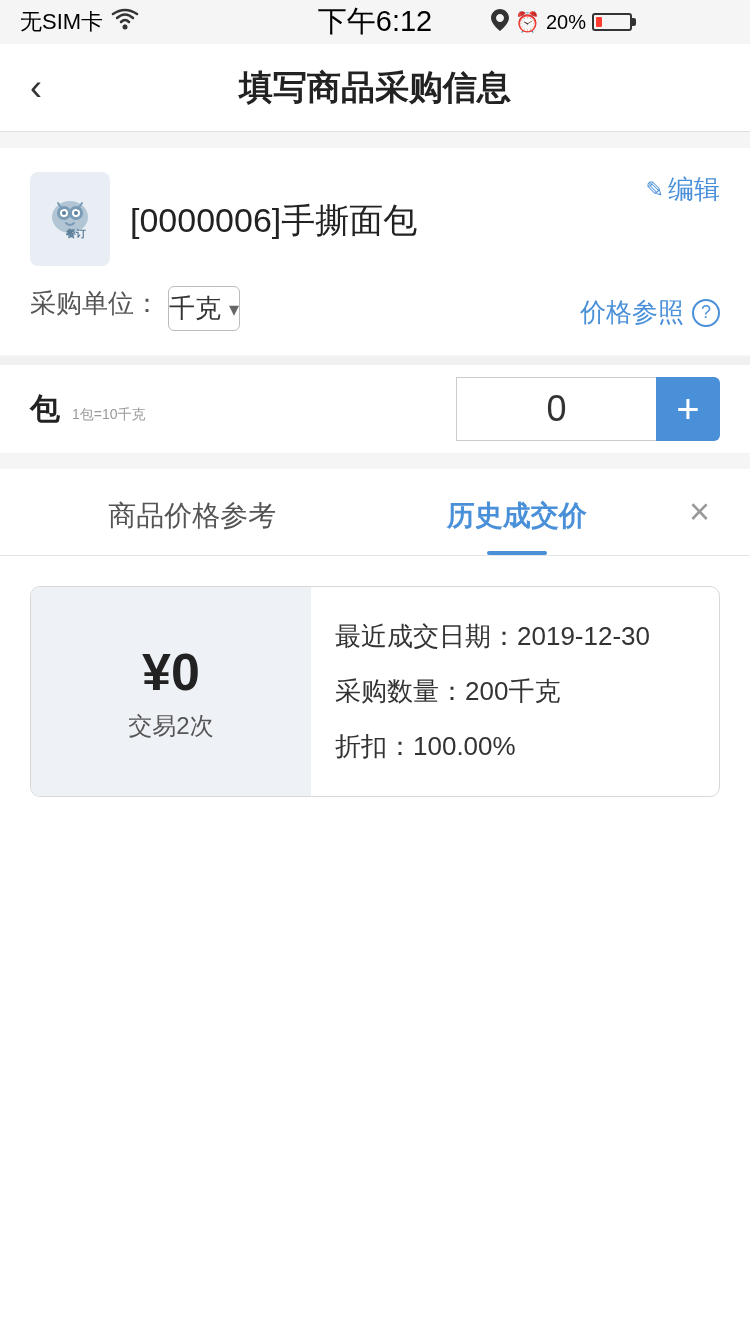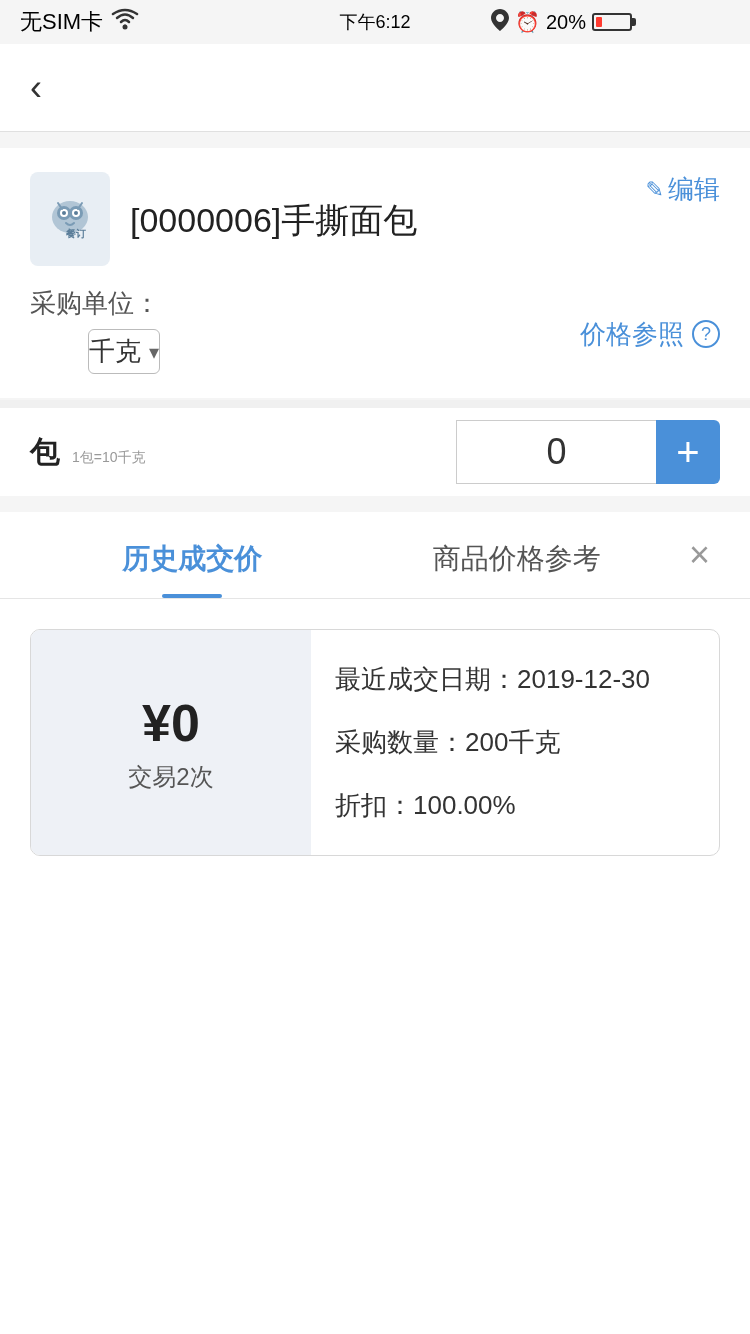--- a/index.html
+++ b/index.html
@@ -24,21 +24,21 @@
       font-size: 24px;
       font-weight: 500;
     }
     .status-left {
       display: flex;
       align-items: center;
       gap: 8px;
       font-size: 22px;
     }
     .status-center {
-      font-size: 18px;
+      font-size: 29px;
       font-weight: 500;
       position: absolute;
       left: 50%;
       transform: translateX(-50%);
     }
     .status-right {
       display: flex;
       align-items: center;
       gap: 6px;
       font-size: 20px;
@@ -323,21 +323,21 @@
       font-size: 24px;
       color: #555;
       margin-top: 8px;
     }
     .history-right {
       flex: 1;
       padding: 30px 24px;
       display: flex;
       flex-direction: column;
       justify-content: center;
-      gap: 24px;
+      gap: 16px;
     }
     .history-detail-row {
       font-size: 26px;
       color: #333;
       line-height: 1.5;
     }
 
     
     .white-space {
       width: 750px;
@@ -372,20 +372,21 @@
     <span>⏰</span>
     <span>20%</span>
     <span class="battery-icon">
       <span class="battery-fill"></span>
     </span>
   </div>
 </div>
 
 <div class="nav-bar">
   <span class="nav-back">‹</span>
+  <span class="nav-title">填写商品采购信息</span>
 </div>
 
 <div class="product-card">
   <div class="product-header">
     <div class="product-left">
       <div class="product-thumbnail">
         <span class="owl-icon">
           <svg width="48" height="48" viewBox="0 0 48 48" fill="none">
             <ellipse cx="24" cy="26" rx="18" ry="16" fill="#7a9bb5" opacity="0.5"></ellipse>
             <circle cx="18" cy="22" r="7" fill="#7a9bb5"></circle>
@@ -403,21 +404,21 @@
       </div>
       <span class="product-name">[0000006]手撕面包</span>
     </div>
     <div class="edit-link">
       <span class="edit-icon-small">✎</span>
       <span>编辑</span>
     </div>
   </div>
 
   <div class="product-unit-row">
-    <div style="display:flex;align-items:flex-end;gap:8px;flex-direction:column;">
+    <div style="display:flex;align-items:flex-start;gap:8px;">
       <span class="unit-label">采购单位：</span>
       <div class="unit-select">
         <span>千克</span>
         <span class="unit-select-arrow">▾</span>
       </div>
     </div>
     <div class="price-ref">
       <span>价格参照</span>
       <div class="help-circle">?</div>
     </div>
@@ -432,25 +433,25 @@
     </div>
     <div class="quantity-controls">
       <input type="text" class="qty-input" value="0" style="">
       <button class="qty-plus">+</button>
     </div>
   </div>
 </div>
 
 <div class="tabs-section">
   <div class="tabs-header">
+    <div class="tab-item">
+      <span>商品价格参考</span>
+    </div>
     <div class="tab-item active">
       <span>历史成交价</span>
-    </div>
-    <div class="tab-item">
-      <span>商品价格参考</span>
     </div>
     <span class="tab-close">×</span>
   </div>
 
   <div class="history-content">
     <div class="history-card">
       <div class="history-left">
         <span class="history-price">¥0</span>
         <span class="history-trades">交易2次</span>
       </div>

